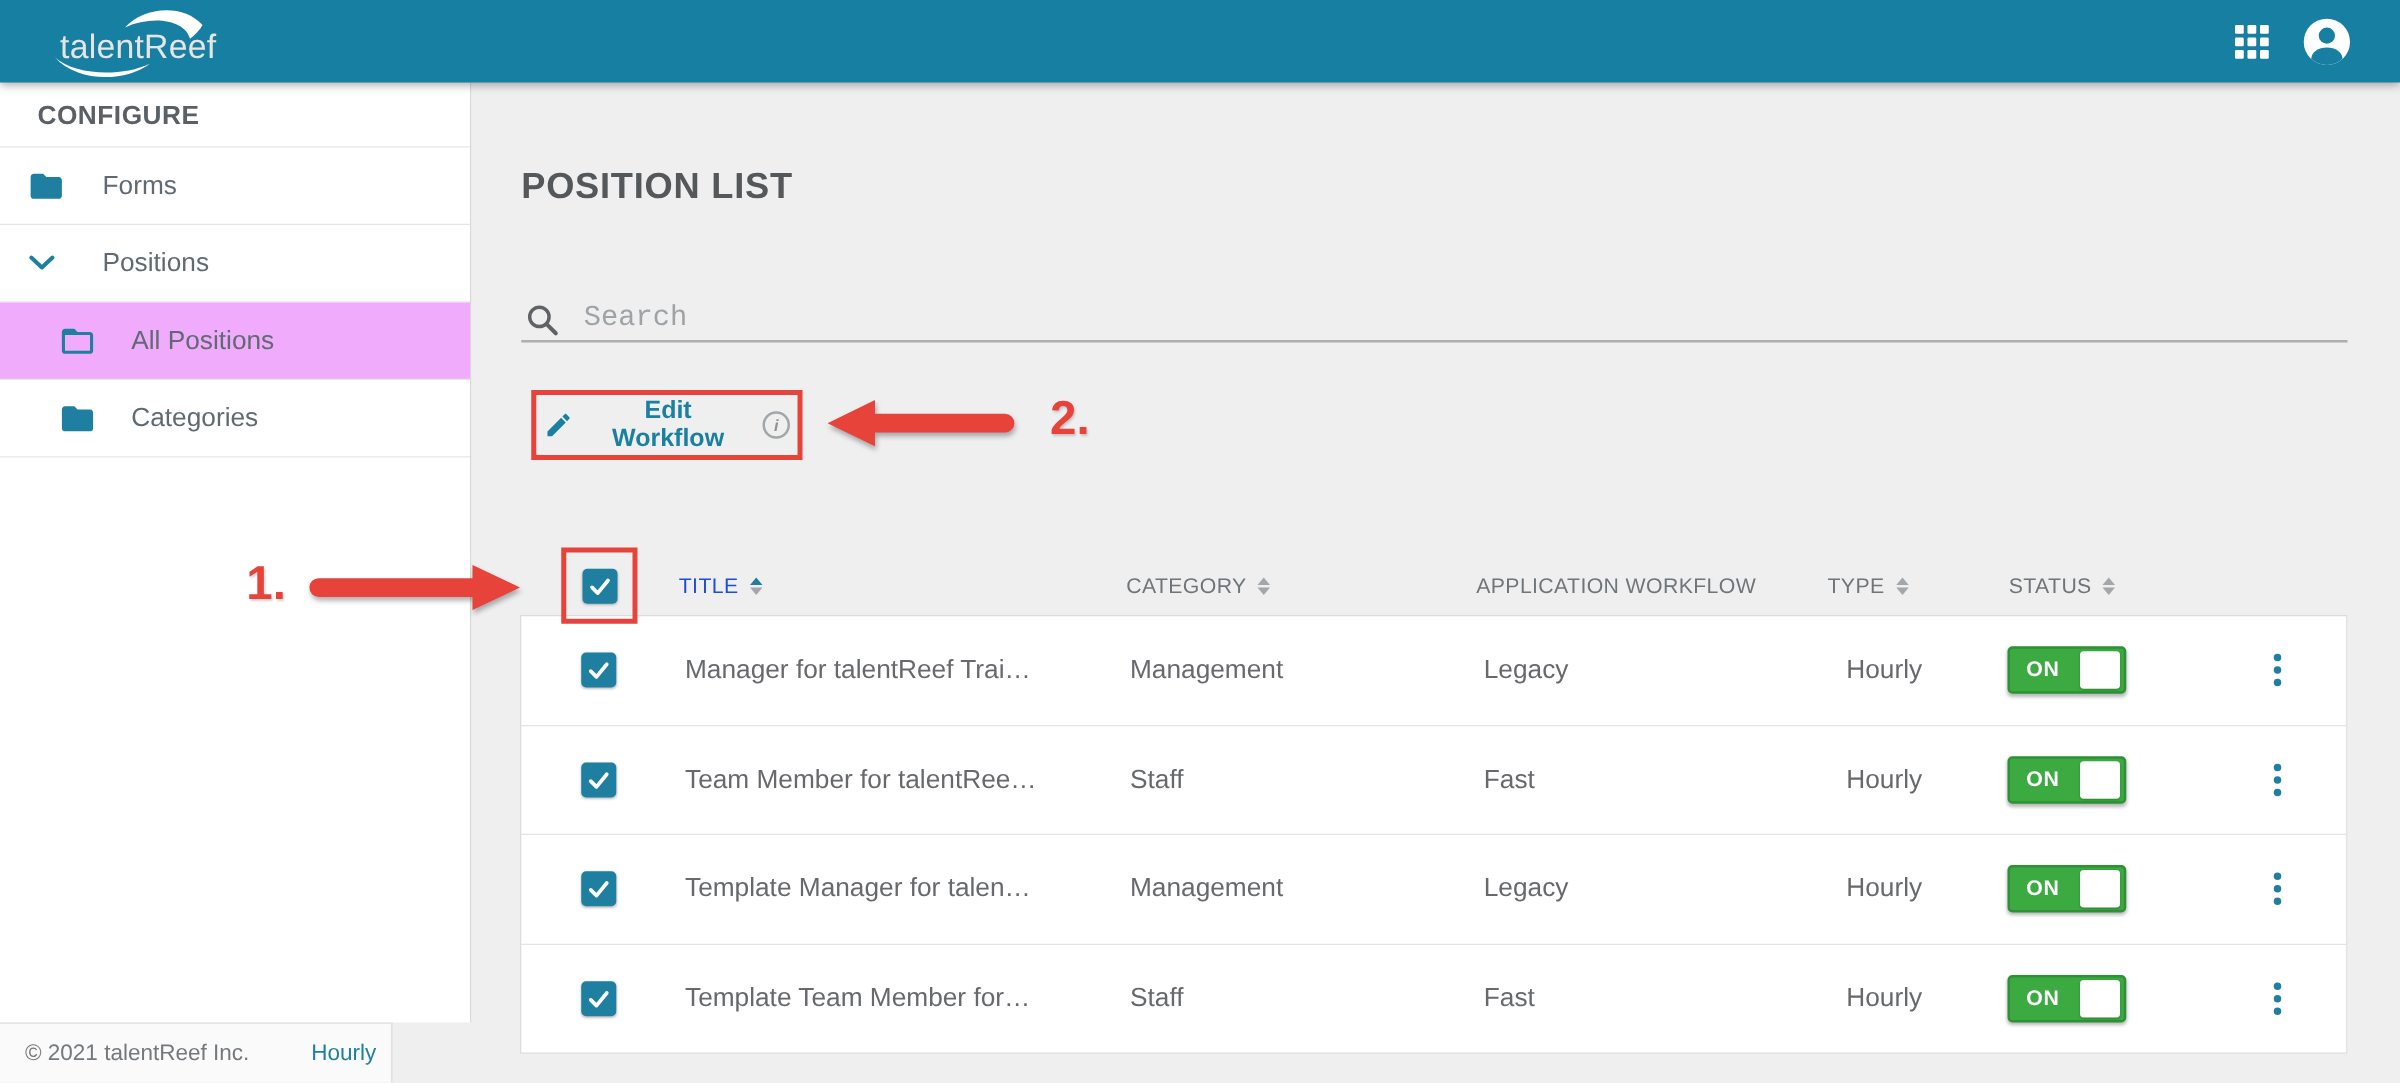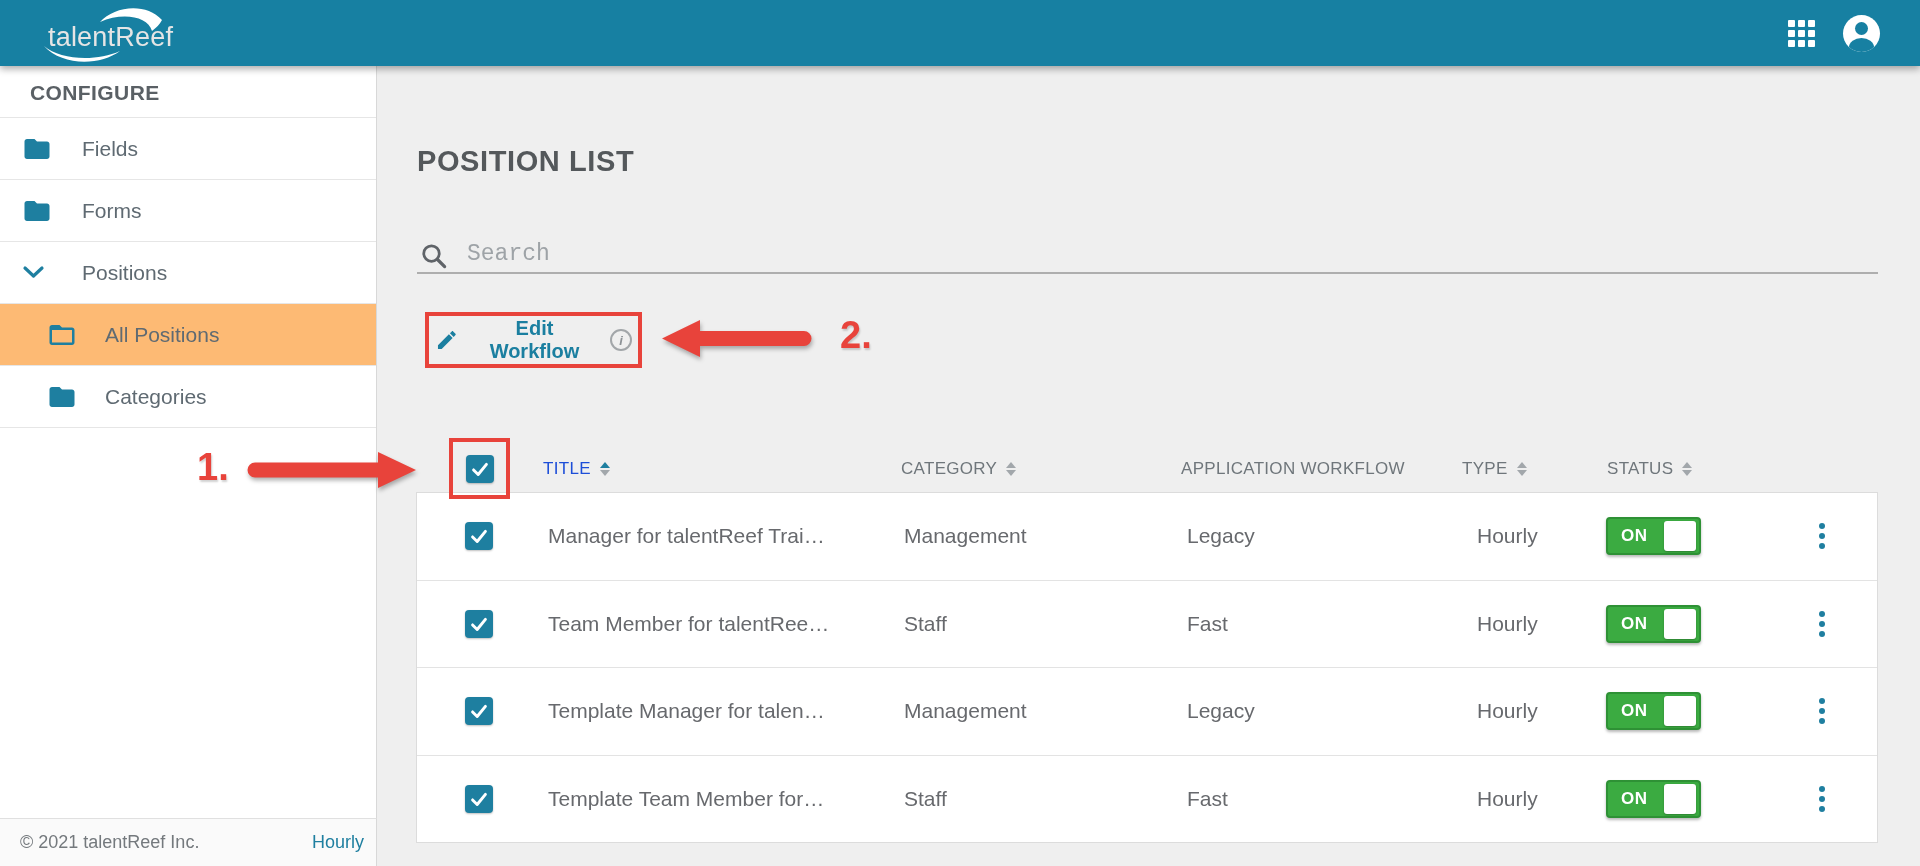--- a/index.html
+++ b/index.html
@@ -41,35 +41,35 @@
     border-bottom:1px solid #E6E6E6;
   }
   .side-item {
     height:62px; display:flex; align-items:center;
     border-bottom:1px solid #E6E6E6; cursor:pointer; position:relative;
   }
   .side-item .ico { position:absolute; left:22px; display:flex; align-items:center; }
   .side-item .lbl { position:absolute; left:82px; font-size:21px; color:#5F6A72; }
   .side-item.sub .ico { left:47px; }
   .side-item.sub .lbl { left:105px; }
-  .side-item.selected { background:#fdba74;text-align:right; }
+  .side-item.selected { background:#f0abfc;text-align:right; }
 
   .sidebar-footer {
-    position:absolute; left:0; top:818px; width:377px; height:48px;
+    position:absolute; left:0; top:818px; width:314px; height:48px;
     background:#FAFAFA; border-top:1px solid #E0E0E0; border-right:1px solid #D8D8D8;
     display:flex; align-items:center; justify-content:space-between;
     padding:0 12px 0 20px;
   }
   .copyright { font-size:18px; color:#74797D; }
   .privacy { font-size:18px; color:#1F7FA0; cursor:pointer; }
 
   
   .page-title {
     position:absolute; left:417px; top:133px;
-    font-size:29px; font-weight:bold; color:#54585B; letter-spacing:.6px;margin-top:12px;
+    font-size:29px; font-weight:bold; color:#54585B; letter-spacing:.6px;
   }
 
   .search-wrap {
     position:absolute; left:417px; top:239px; width:1461px; height:35px;
     border-bottom:2px solid #AEAEAE;
   }
   .search-wrap svg { position:absolute; left:2px; top:2px; }
   .search-input {
     position:absolute; left:48px; top:0; width:1380px; height:30px;
     border:none; outline:none; background:transparent;
@@ -179,28 +179,20 @@
     <div class="avatar">
       <div class="head"></div>
       <div class="shoulders"></div>
     </div>
   </div>
 </div>
 
 <div class="sidebar">
   <div class="configure">CONFIGURE</div>
 
-  <div class="side-item">
-    <span class="ico">
-      <svg width="30" height="30" viewBox="0 0 24 24">
-          <path d="M10 4H4c-1.1 0-2 .9-2 2v12c0 1.1.9 2 2 2h16c1.1 0 2-.9 2-2V8c0-1.1-.9-2-2-2h-8l-2-2z" fill="#1E7FA0"></path>
-        </svg>
-    </span>
-    <span class="lbl">Fields</span>
-  </div>
 
   <div class="side-item">
     <span class="ico">
       <svg width="30" height="30" viewBox="0 0 24 24">
           <path d="M10 4H4c-1.1 0-2 .9-2 2v12c0 1.1.9 2 2 2h16c1.1 0 2-.9 2-2V8c0-1.1-.9-2-2-2h-8l-2-2z" fill="#1E7FA0"></path>
         </svg>
     </span>
     <span class="lbl">Forms</span>
   </div>
 

